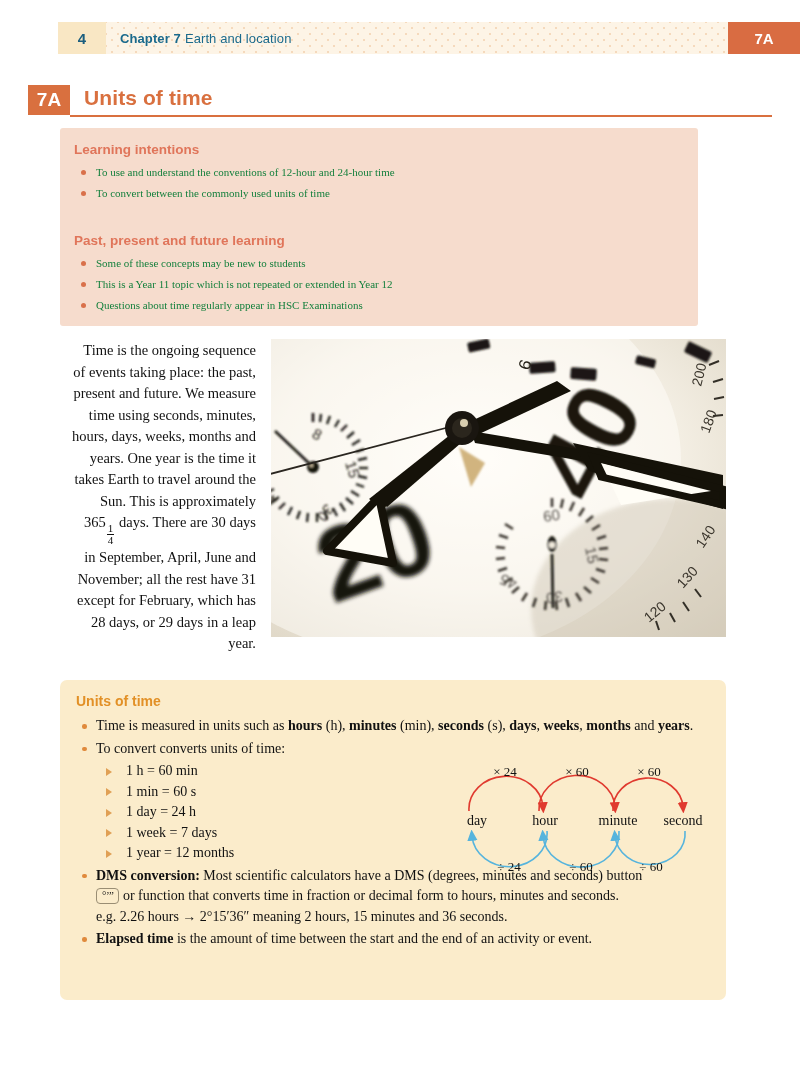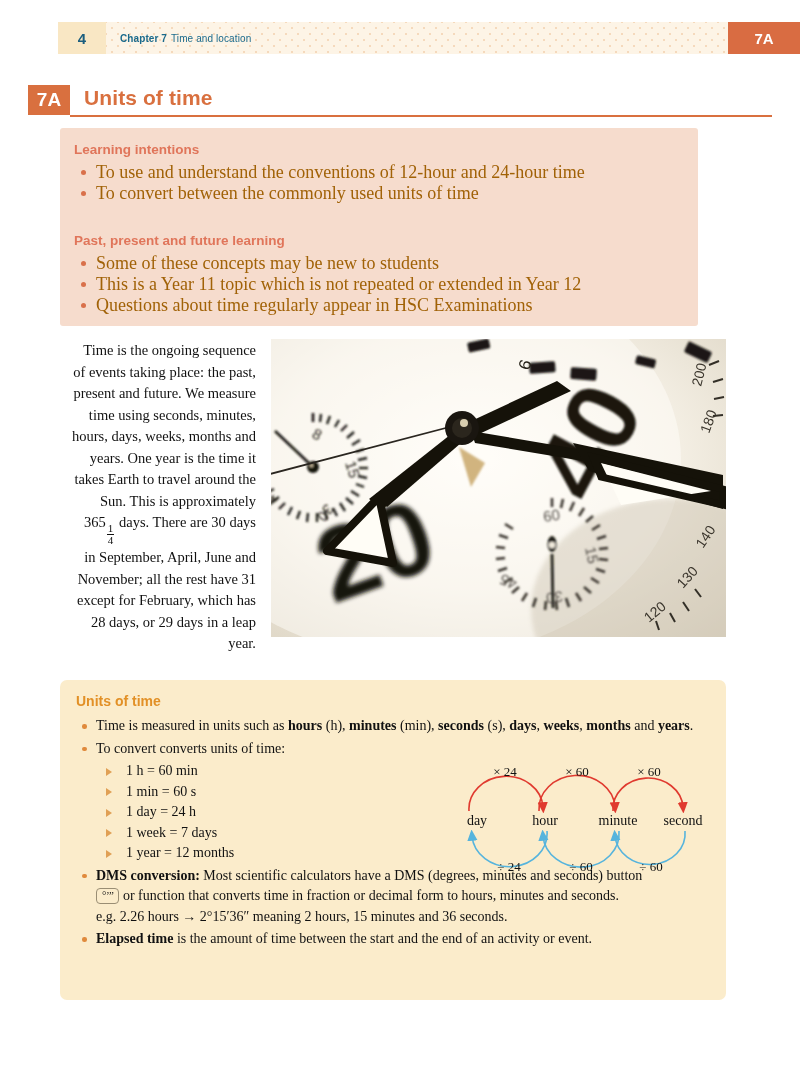--- a/index.html
+++ b/index.html
@@ -54,21 +54,21 @@
     font-size: 15px;
     color: #1b5e7e;
   }
   .header-title {
     position: relative;
     z-index: 2;
     margin-left: 14px;
     display: flex;
     align-items: center;
     font-family: "Liberation Sans", sans-serif;
-    font-size: 10px;
+    font-size: 13px;
     color: #1b6a8c;
     letter-spacing: 0.1px;
   }
   .header-title .chap-bold {
     font-weight: bold;
     margin-right: 4px;
   }
   .header-tab {
     position: absolute;
     right: 0;
@@ -154,23 +154,23 @@
   .box-heading.second { margin-top: 29px; }
   ul.bullets {
     list-style: none;
     margin: 0;
     padding: 0;
   }
   ul.bullets li {
     position: relative;
     padding-left: 22px;
     font-family: "Liberation Serif", serif;
-    font-size: 18px;
+    font-size: 11px;
     line-height: 21px;
-    color: #a16207;
+    color: #15803d;
   }
   ul.bullets li::before {
     content: "";
     position: absolute;
     left: 7px;
     top: 8px;
     width: 5px;
     height: 5px;
     border-radius: 50%;
     background: #d9704a;
@@ -301,21 +301,21 @@
 </head>
 <body>
 
 <div class="page-header">
   <div class="header-strip-bg"></div>
   <div class="page-number-box">
     <span class="page-number">4</span>
   </div>
   <div class="header-title">
     <span class="chap-bold">Chapter 7</span>
-    <span>Time and location</span>
+    <span>Earth and location</span>
   </div>
   <div class="header-tab">
     <span class="header-tab-label">7A</span>
   </div>
 </div>
 
 <div class="section-title-row">
   <div class="section-badge">
     <span class="section-badge-label">7A</span>
   </div>

